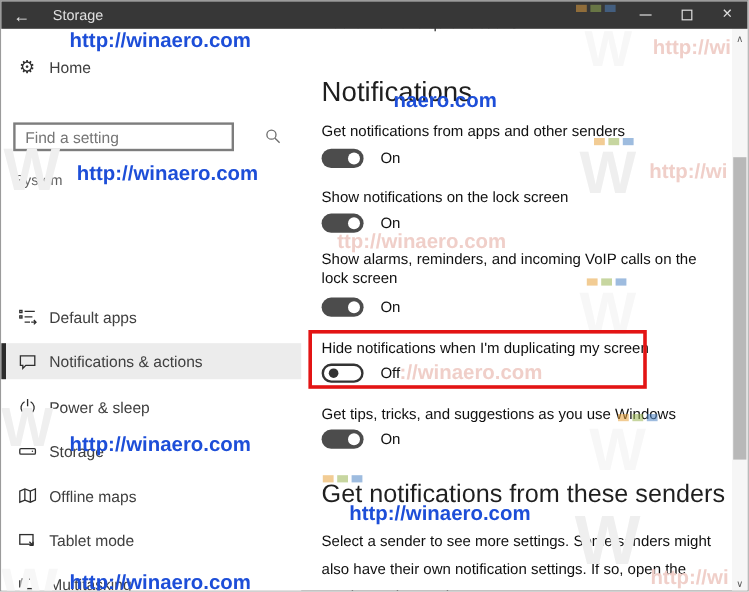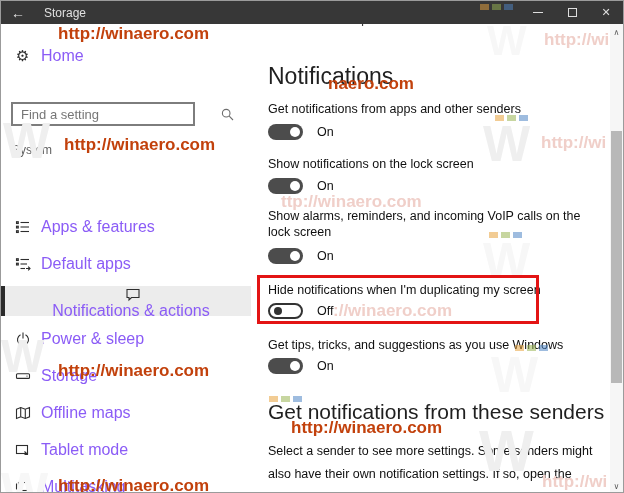--- a/index.html
+++ b/index.html
@@ -22,21 +22,21 @@
   .min-glyph { width:10px; height:1px; background:#dedede; display:block; }
   .max-glyph { width:9px; height:9px; border:1px solid #dedede; display:block; }
   .close-glyph { color:#dedede; font-size:11px; line-height:1; }
   .tb-wm-squares { position:absolute; left:479px; top:3px; display:flex; gap:3px; opacity:.5; }
   .tb-wm-squares i { width:9px; height:6px; display:block; }
 
   
   .sidebar { position:absolute; left:0; top:23px; width:250px; height:470px; background:#fff; z-index:10; }
   .side-row { position:absolute; left:0; width:250px; height:30px; display:flex; align-items:center; cursor:default; }
   .side-row .ico { width:17px; height:17px; margin-left:13px; display:flex; align-items:center; justify-content:center; color:#2e2e2e; }
-  .side-row .lbl { margin-left:10px; font-size:16px; color:#8b5cf6; white-space:nowrap; }
+  .side-row .lbl { margin-left:10px; font-size:13px; color:#404040; white-space:nowrap; }
   .side-row.selected { background:#ececec; }
   .sel-bar { position:absolute; left:0; top:0; width:4px; height:30px; background:#2b2b2b; }
   .home-row { top:17px; }
   .search-wrap { position:absolute; left:10px; top:78px; width:230px; height:24px; }
   .search-input { width:184px; height:24px; border:2px solid #7d7d7d; background:#fff;
     font-size:13px; color:#444; padding:0 26px 0 8px; outline:none; font-family:"Liberation Sans",sans-serif; }
   .search-input::placeholder { color:#767676; opacity:1; }
   .search-ico { position:absolute; right:7px; top:5px; }
   .section-lbl { position:absolute; left:11px; top:119px; font-size:12px; color:#5f5f5f; }
   svg.icon { stroke:#2e2e2e; fill:none; stroke-width:1.1; }
@@ -64,21 +64,21 @@
   
   .scrollbar { position:absolute; right:0; top:23px; width:13px; height:470px; background:#f6f6f6; z-index:20; }
   .sb-arrow { position:absolute; left:0; width:13px; height:12px; color:#5c5c5c; font-size:8px;
     display:flex; align-items:center; justify-content:center; cursor:default; }
   .sb-arrow.up { top:2px; } .sb-arrow.down { bottom:2px; }
   .sb-thumb { position:absolute; left:1px; top:107px; width:11px; height:252px; background:#b8b8b8; cursor:default; }
 
   
   .wm-layer { position:absolute; left:0; top:23px; width:624px; height:470px; z-index:15; pointer-events:none; overflow:hidden; }
   .wm { position:absolute; white-space:nowrap; font-weight:bold; }
-  .wm-text { font-size:17px; color:#c2410c; }
+  .wm-text { font-size:17px; color:#1d4ed8; }
   .wm-text.red { color:#f0cfc9; }
   .wm-logo { font-size:50px; color:#efefef; line-height:1; }
   .wm-logo.faint { color:#f7f7f7; }
   .wm-squares { display:flex; gap:3px; opacity:.55; }
   .wm-squares i { width:9px; height:6px; display:block; }
   .sq-o { background:#e8a33d; } .sq-g { background:#9ab653; } .sq-b { background:#4f86c6; }
 </style>
 </head>
 <body>
 
@@ -119,49 +119,36 @@
         <svg class="icon" width="13" height="13" viewBox="0 0 13 13">
             <circle cx="5.2" cy="5.2" r="3.8" stroke="#6d6d6d"></circle>
             <line x1="8.2" y1="8.2" x2="12" y2="12" stroke="#6d6d6d"></line>
           </svg>
       </span>
     </div>
 
     <div class="section-lbl">System</div>
 
 
-    <div class="side-row" style="top:188px;">
-      <span class="ico">
-        <svg class="icon" width="16" height="16" viewBox="0 0 16 16">
-            <line x1="5.5" y1="3.5" x2="14" y2="3.5"></line>
-            <line x1="5.5" y1="8" x2="14" y2="8"></line>
-            <line x1="5.5" y1="12.5" x2="14" y2="12.5"></line>
-            <rect x="1.5" y="2.7" width="1.8" height="1.8"></rect>
-            <rect x="1.5" y="7.2" width="1.8" height="1.8"></rect>
-            <rect x="1.5" y="11.7" width="1.8" height="1.8"></rect>
-          </svg>
-      </span>
-      <span class="lbl">Apps &amp; features</span>
-    </div>
 
     <div class="side-row" style="top:225px;">
       <span class="ico">
         <svg class="icon" width="16" height="16" viewBox="0 0 16 16">
             <line x1="5.5" y1="3.5" x2="14" y2="3.5"></line>
             <line x1="5.5" y1="8" x2="12" y2="8"></line>
             <line x1="5.5" y1="12.5" x2="10" y2="12.5"></line>
             <rect x="1.5" y="2.7" width="1.8" height="1.8"></rect>
             <rect x="1.5" y="7.2" width="1.8" height="1.8"></rect>
             <path d="M11 12.5 h4 m-1.8 -1.8 l1.8 1.8 l-1.8 1.8"></path>
           </svg>
       </span>
       <span class="lbl">Default apps</span>
     </div>
 
-    <div class="side-row selected" style="top:262px;flex-direction:column;">
+    <div class="side-row selected" style="top:262px;">
       <span class="sel-bar"></span>
       <span class="ico">
         <svg class="icon" width="16" height="16" viewBox="0 0 16 16">
             <path d="M2 3.5 h12 v8 h-7.5 l-2.5 2.5 v-2.5 h-2 z"></path>
           </svg>
       </span>
       <span class="lbl">Notifications &amp; actions</span>
     </div>
 
     <div class="side-row" style="top:300px;">

